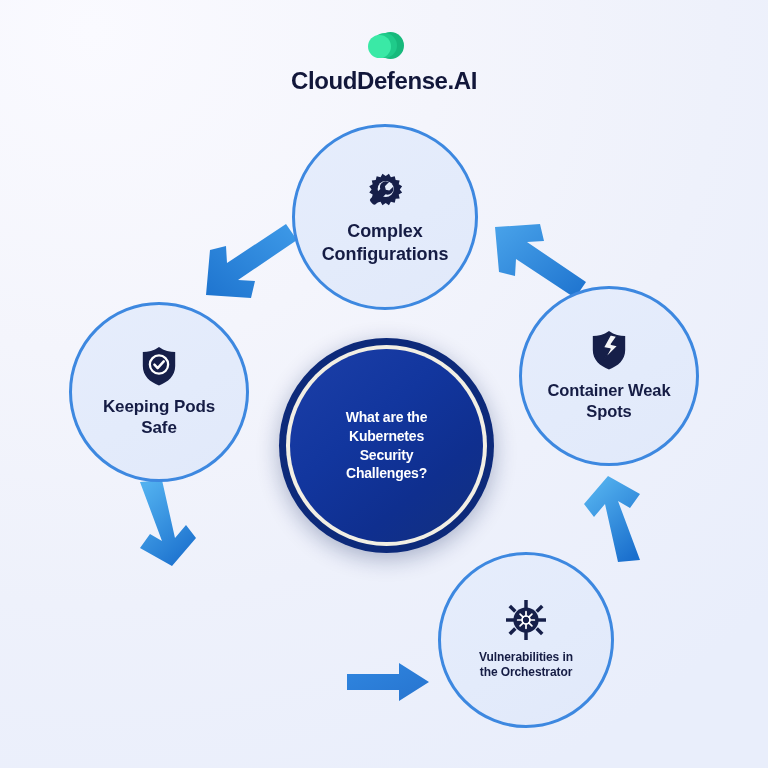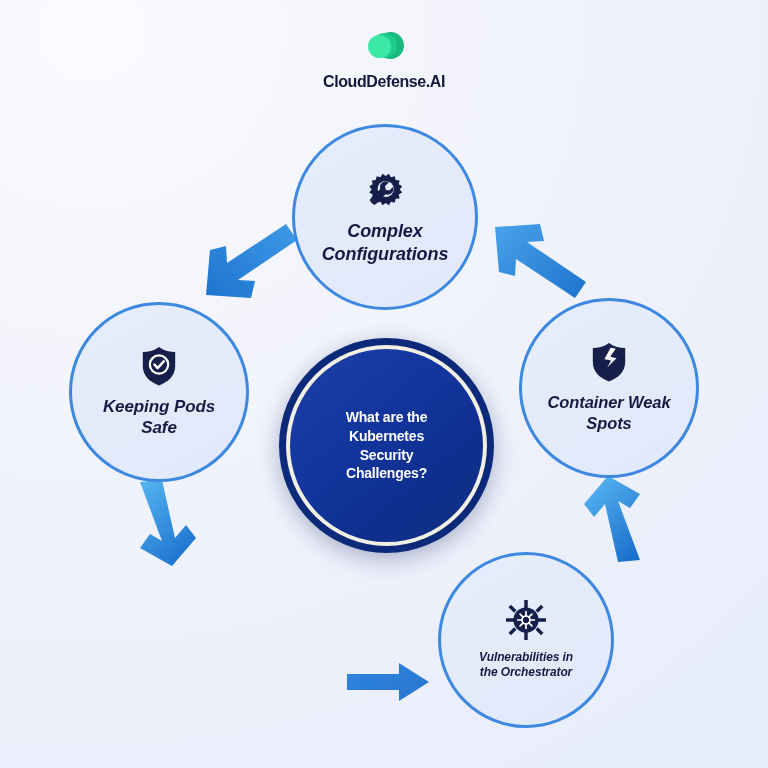--- a/index.html
+++ b/index.html
@@ -56,22 +56,22 @@
   #logo-mark .blob-front {
     position: absolute;
     left: 8px;
     top: 5px;
     width: 23px;
     height: 23px;
     border-radius: 50%;
     background: #3ae9a6;
   }
   #logo-text {
-    margin-top: 13px;
-    font-size: 16px;
+    margin-top: 7px;
+    font-size: 24px;
     font-weight: bold;
     letter-spacing: -0.4px;
     color: #12173a;
   }
   
   .node {
     position: absolute;
     border-radius: 50%;
     background: linear-gradient(150deg, #e6edfc 0%, #e3ebfb 55%, #e1e9fa 100%);
     border: 3px solid #3d88e0;
@@ -87,25 +87,24 @@
     line-height: 0;
   }
   .node .node-label {
     font-size: 17px;
     font-weight: bold;
     color: #151c44;
     line-height: 1.26;
     letter-spacing: -0.1px;
     padding: 0 16px;
     white-space: pre-line;
-    font-style: italic;
   }
   #node-complex      { left: 292px; top: 124px;  width: 186px; height: 186px; }
   #node-pods         { left: 69px;  top: 302px;  width: 180px; height: 180px; }
-  #node-container    { left: 519px; top: 298px;  width: 180px; height: 180px; }
+  #node-container    { left: 519px; top: 286px;  width: 180px; height: 180px; }
   #node-api          { left: 158px; top: 552px;  width: 176px; height: 176px; }
   #node-orchestrator { left: 438px; top: 552px;  width: 176px; height: 176px; }
 
   #node-complex .node-label { font-size: 18px; }
   #node-orchestrator .node-label { font-size: 12px; padding: 0 10px; }
   #node-container .node-label { font-size: 16.5px; padding: 0 10px; }
 
   
   #hub {
     position: absolute;

